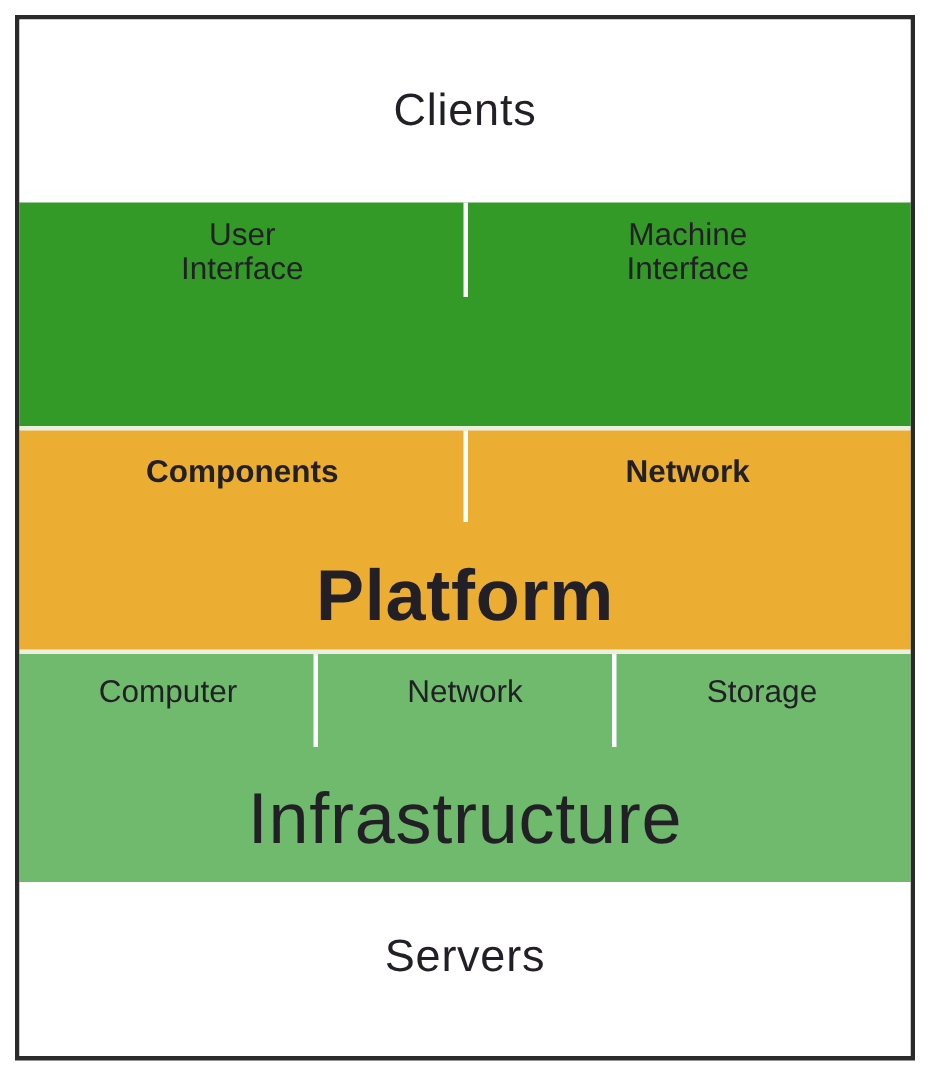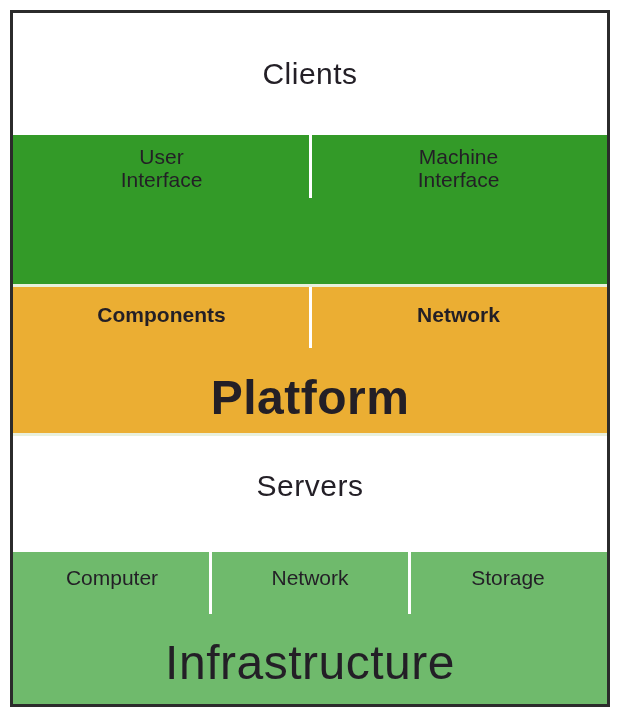--- a/index.html
+++ b/index.html
@@ -123,29 +123,29 @@
       <div class="vdivider vd-center vd-platform"></div>
       <div class="cells cells-one">
         <div class="cell">Components</div>
         <div class="cell">Network</div>
       </div>
       <div class="layer-title title-platform">Platform</div>
     </div>
 
     <div class="sep"></div>
 
-    <div class="band white-band band-servers">
-      <span class="endpoint-label">Servers</span>
-    </div>
-
     <div class="band layer layer-infrastructure">
       <div class="vdivider vd-third-1 vd-infra"></div>
       <div class="vdivider vd-third-2 vd-infra"></div>
       <div class="cells cells-three">
         <div class="cell">Computer</div>
         <div class="cell">Network</div>
         <div class="cell">Storage</div>
       </div>
       <div class="layer-title title-infrastructure">Infrastructure</div>
     </div>
 
+    <div class="band white-band band-servers">
+      <span class="endpoint-label">Servers</span>
+    </div>
+
   </div>
 </div>
 
 </body></html>

